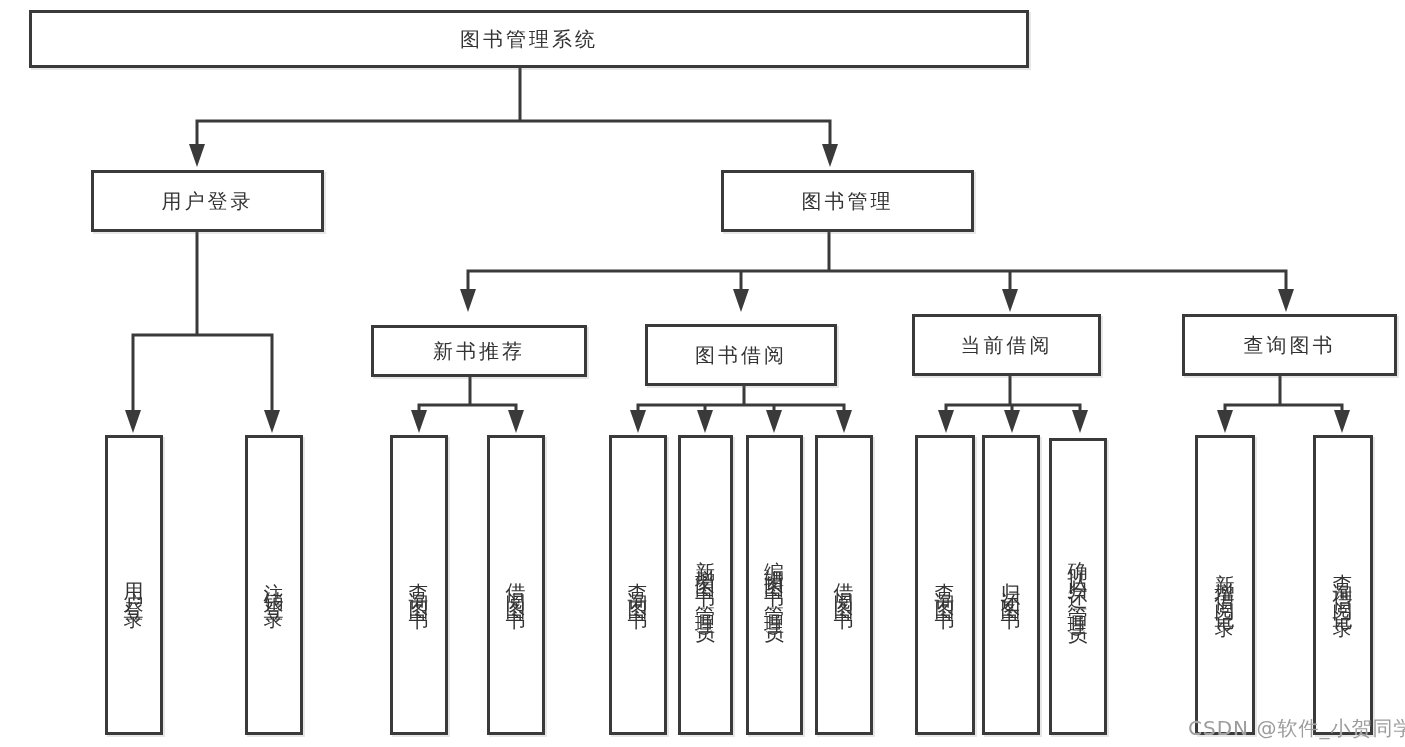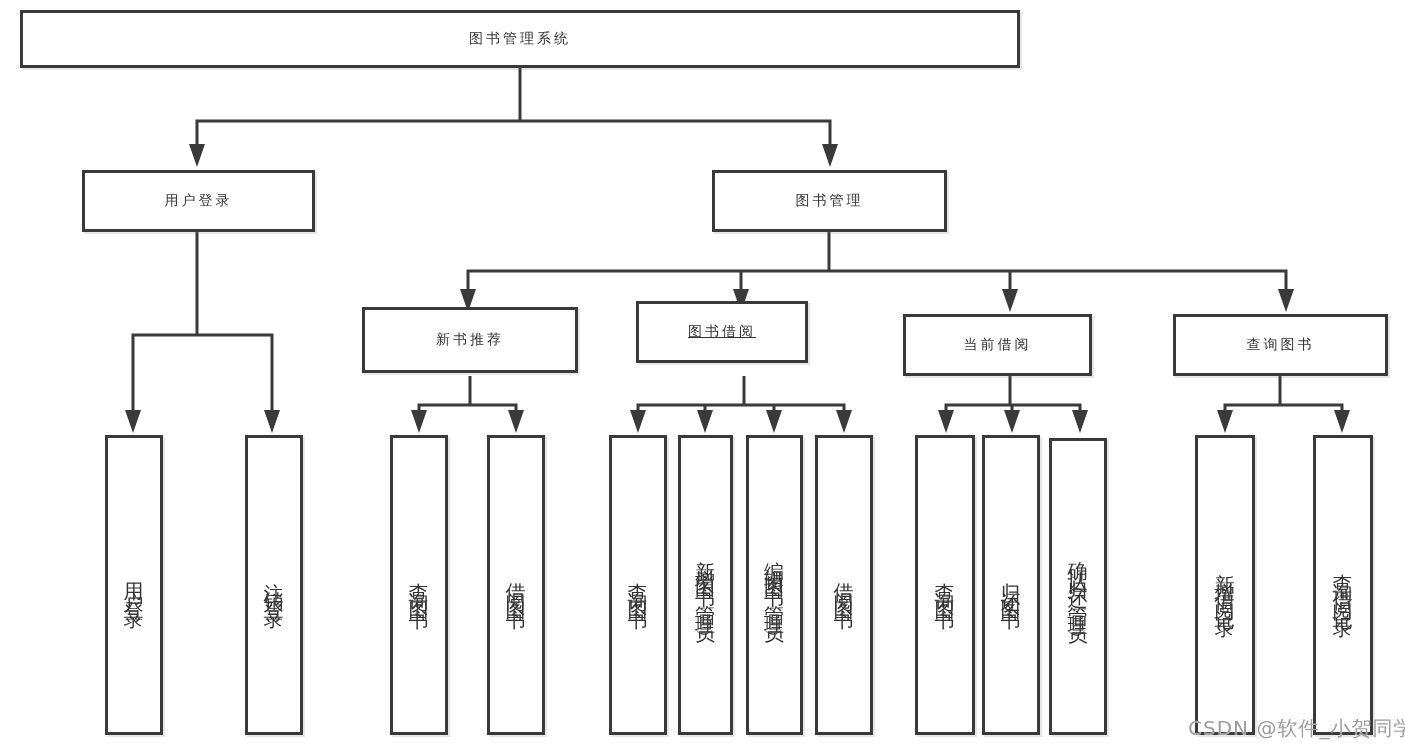--- a/index.html
+++ b/index.html
@@ -9,21 +9,21 @@
   html,body{background:#fff;}
   body{font-family:"DejaVu Sans","Liberation Sans",sans-serif;}
   #stage{
     position:relative;width:1405px;height:747px;background:var(--bg);overflow:hidden;
   }
   .box{
     position:absolute;background:#fff;border:3px solid var(--line);
     display:flex;align-items:center;justify-content:center;
     color:var(--text);box-shadow:2px 2px 0 rgba(120,120,120,0.18);
   }
-  .box-h{font-size:14px;letter-spacing:3px;white-space:nowrap;}
+  .box-h{font-size:20px;letter-spacing:3px;white-space:nowrap;margin-left:9px;}
   .box-v{
     writing-mode:vertical-rl;text-orientation:mixed;
     font-size:20px;letter-spacing:9px;line-height:1;
   }
   #connectors{position:absolute;left:0;top:0;width:1405px;height:747px;}
   #connectors path{stroke:var(--line);stroke-width:3;fill:none;}
   #connectors polygon{fill:var(--line);}
   .watermark{
     position:absolute;left:1188px;top:715px;font-size:20px;color:var(--wm);
     letter-spacing:1px;white-space:nowrap;text-shadow:0 0 1px #fff;
@@ -70,28 +70,28 @@
     <polygon points="1334,410 1350,410 1342,433"></polygon>
   </svg>
 
   <div class="box box-h" style="left:20px;top:10px;width:1000px;height:58px;">
     <span>图书管理系统</span>
   </div>
 
   <div class="box box-h" style="left:82px;top:170px;width:233px;height:62px;">
     <span>用户登录</span>
   </div>
-  <div class="box box-h" style="left:712px;top:170px;width:235px;height:62px;">
+  <div class="box box-h" style="left:712px;top:170px;width:253px;height:62px;">
     <span>图书管理</span>
   </div>
 
-  <div class="box box-h" style="left:362px;top:307px;width:216px;height:66px;">
+  <div class="box box-h" style="left:362px;top:325px;width:216px;height:52px;">
     <span>新书推荐</span>
   </div>
-  <div class="box box-h" style="left:636px;top:301px;width:172px;height:62px;text-decoration:underline;">
+  <div class="box box-h" style="left:636px;top:324px;width:192px;height:62px;">
     <span>图书借阅</span>
   </div>
   <div class="box box-h" style="left:903px;top:314px;width:189px;height:62px;">
     <span>当前借阅</span>
   </div>
   <div class="box box-h" style="left:1173px;top:314px;width:215px;height:62px;">
     <span>查询图书</span>
   </div>
 
   <div class="box box-v" style="left:105px;top:435px;width:58px;height:300px;">

